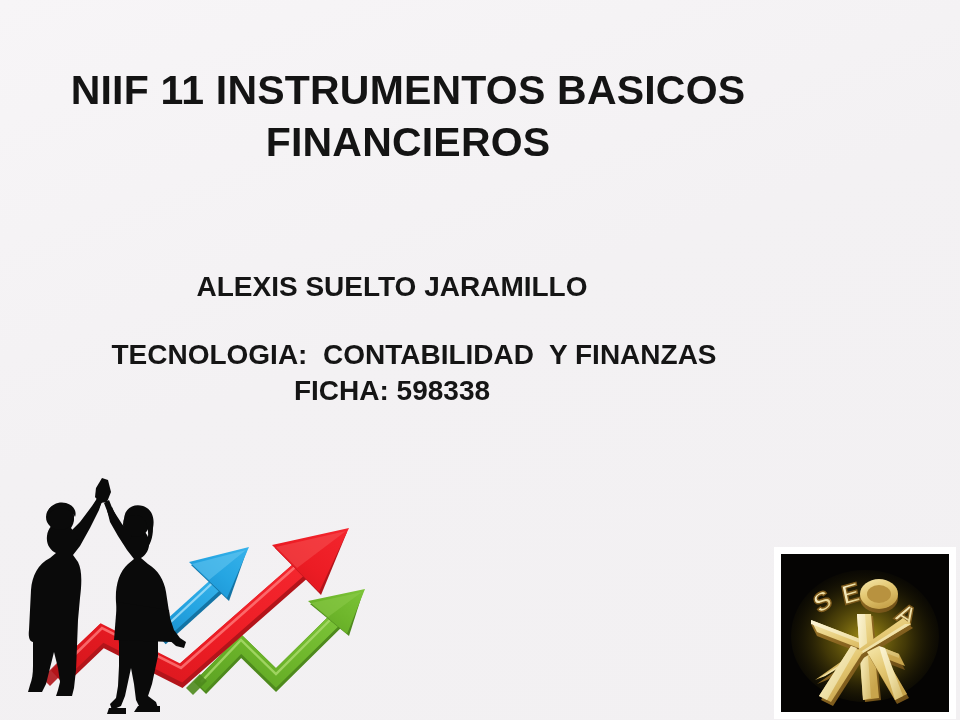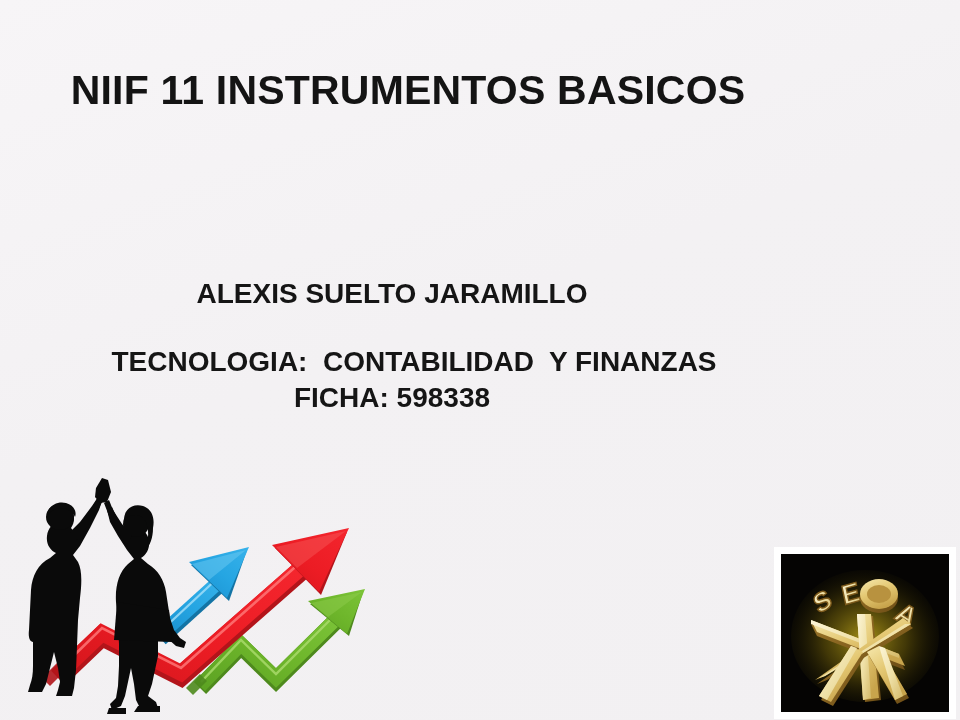--- a/index.html
+++ b/index.html
@@ -39,21 +39,21 @@
     font-size: 41px;
     font-weight: bold;
     color: #141414;
     letter-spacing: 0.2px;
     line-height: 52px;
     white-space: pre;
   }
 
   .subtitle-block {
     position: absolute;
-    top: 276px;
+    top: 269px;
     left: 0;
     width: 784px;
     text-align: center;
     z-index: 5;
   }
   .sub-line {
     font-size: 28px;
     font-weight: bold;
     color: #151515;
     line-height: 36px;
@@ -109,20 +109,21 @@
     height: 100%;
   }
 </style>
 </head>
 <body>
 
 <div class="slide">
 
   <div class="title-block">
     <div class="title-line">NIIF 11 INSTRUMENTOS BASICOS</div>
+    <div class="title-line">FINANCIEROS</div>
   </div>
 
   <div class="subtitle-block">
     <div class="sub-line">ALEXIS SUELTO JARAMILLO</div>
     <div class="sub-line gap-before">TECNOLOGIA:  CONTABILIDAD  Y FINANZAS</div>
     <div class="sub-line gap-before-lg">FICHA: 598338</div>
   </div>
 
   <div class="artwork">
     <svg viewBox="0 0 460 250" xmlns="http://www.w3.org/2000/svg">

